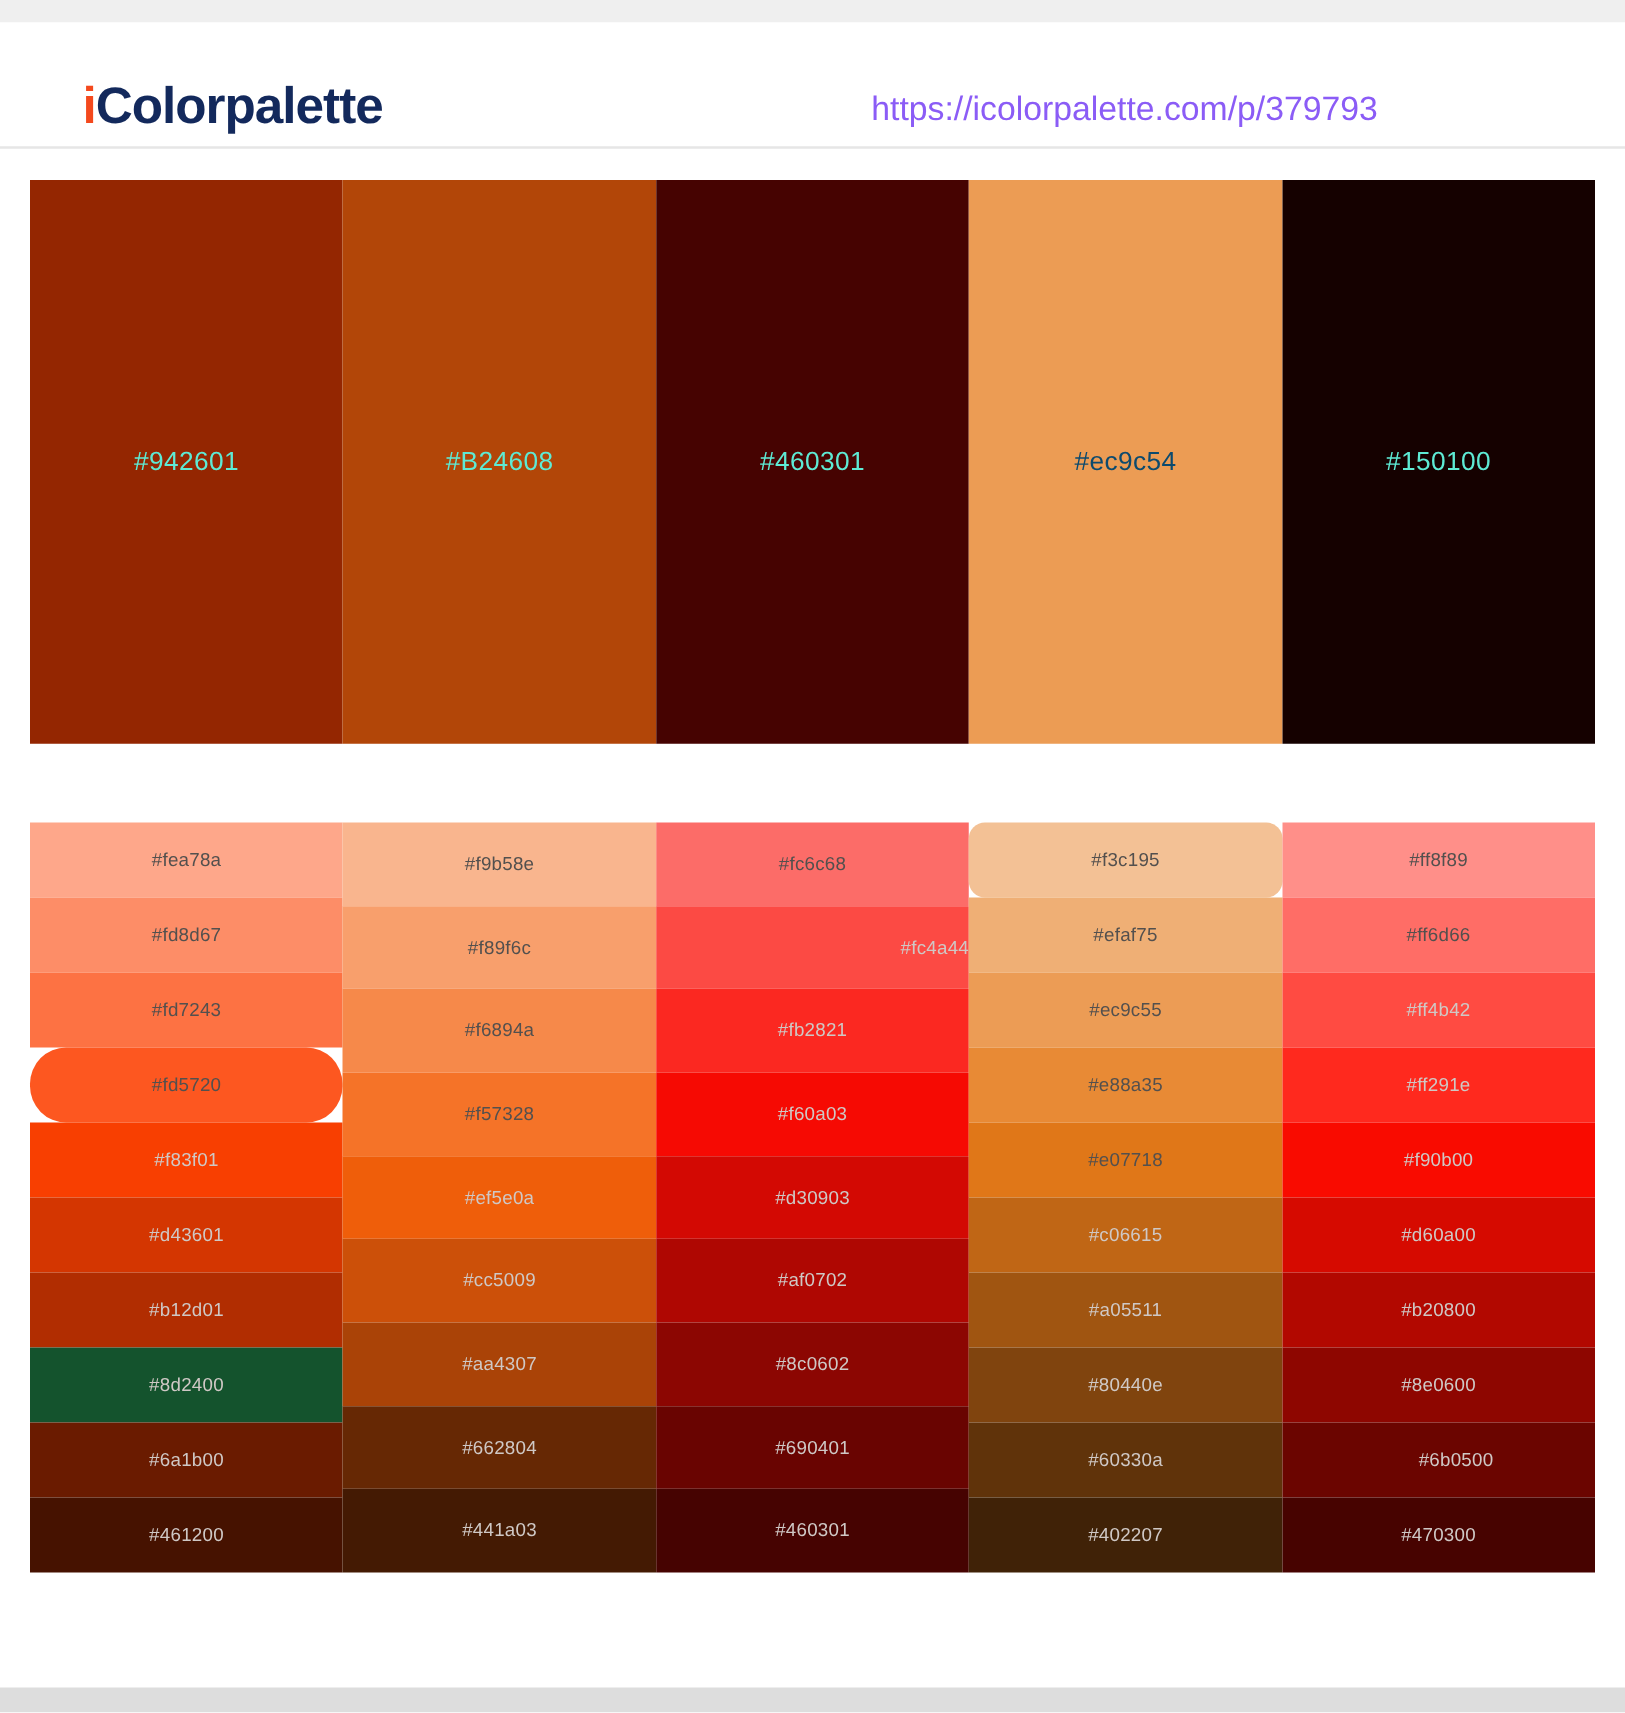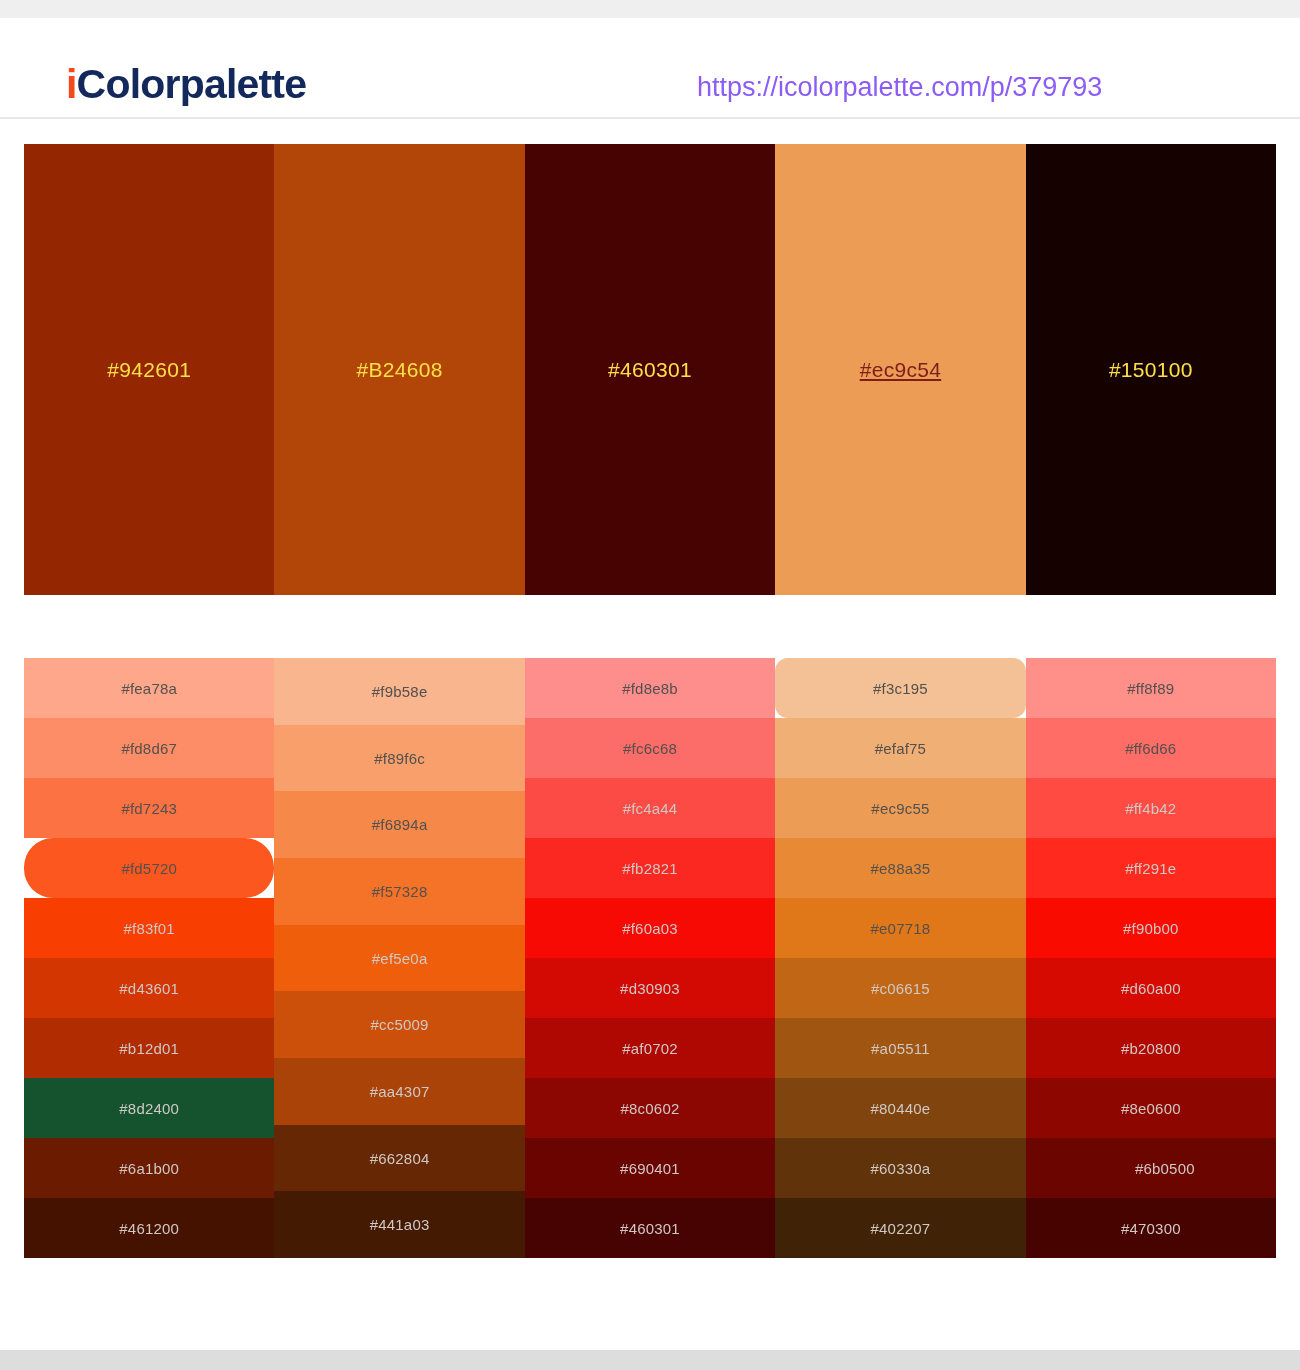--- a/index.html
+++ b/index.html
@@ -67,25 +67,25 @@
   }
   .main-swatch {
     flex: 1 1 0;
     position: relative;
     display: flex;
     align-items: center;
     justify-content: center;
   }
   .main-swatch .label {
     font-size: 21px;
-    color: #fde047;
+    color: #5eead4;
     letter-spacing: 0.3px;
     white-space: nowrap;
   }
-  .main-swatch.light-bg .label { color: #7f1d1d; text-decoration: underline; }
+  .main-swatch.light-bg .label { color: #0c4a6e; }
 
   
   .shade-grid {
     position: absolute;
     left: 24px; top: 658px;
     width: 1252px; height: 600px;
     display: flex;
   }
   .shade-col {
     flex: 1 1 0;
@@ -202,27 +202,24 @@
           <span class="label">#aa4307</span>
         </div>
         <div class="shade-cell light-text" style="background: rgb(102, 40, 4);">
           <span class="label">#662804</span>
         </div>
         <div class="shade-cell light-text" style="background: rgb(68, 26, 3);">
           <span class="label">#441a03</span>
         </div>
       </div>
       <div class="shade-col">
-        <div class="shade-cell dark-text" style="background: rgb(253, 142, 139);">
-          <span class="label">#fd8e8b</span>
-        </div>
         <div class="shade-cell dark-text" style="background: rgb(252, 108, 104);">
           <span class="label">#fc6c68</span>
         </div>
-        <div class="shade-cell light-text" style="background: rgb(252, 74, 68);">
+        <div class="shade-cell light-text" style="background: rgb(252, 74, 68); justify-content: flex-end;">
           <span class="label">#fc4a44</span>
         </div>
         <div class="shade-cell light-text" style="background: rgb(251, 40, 33);">
           <span class="label">#fb2821</span>
         </div>
         <div class="shade-cell light-text" style="background: rgb(246, 10, 3);">
           <span class="label">#f60a03</span>
         </div>
         <div class="shade-cell light-text" style="background: rgb(211, 9, 3);">
           <span class="label">#d30903</span>

